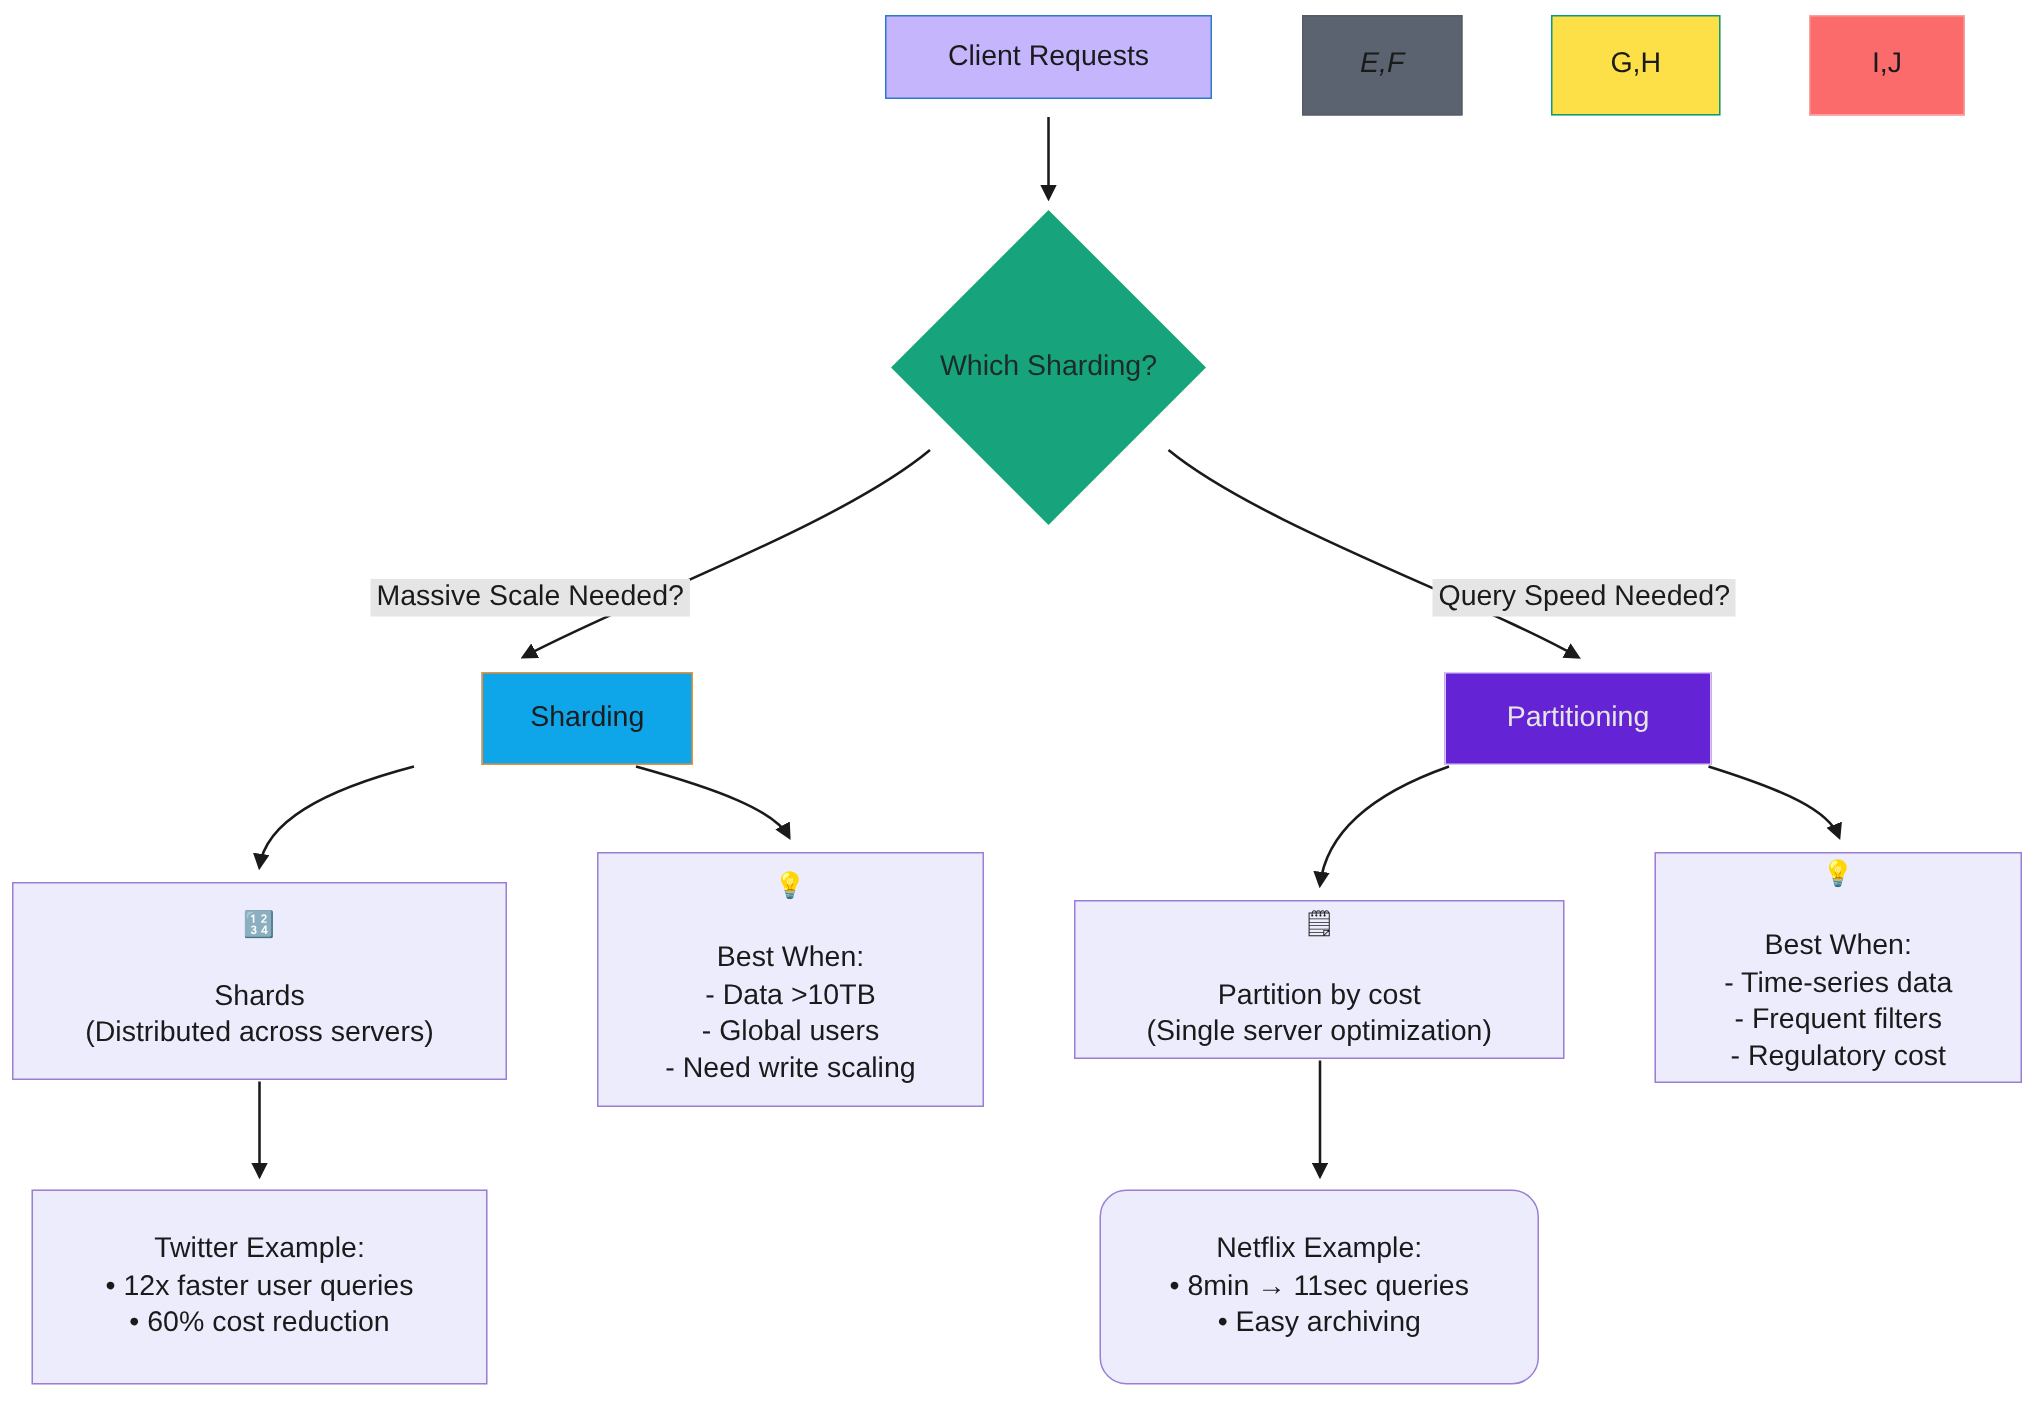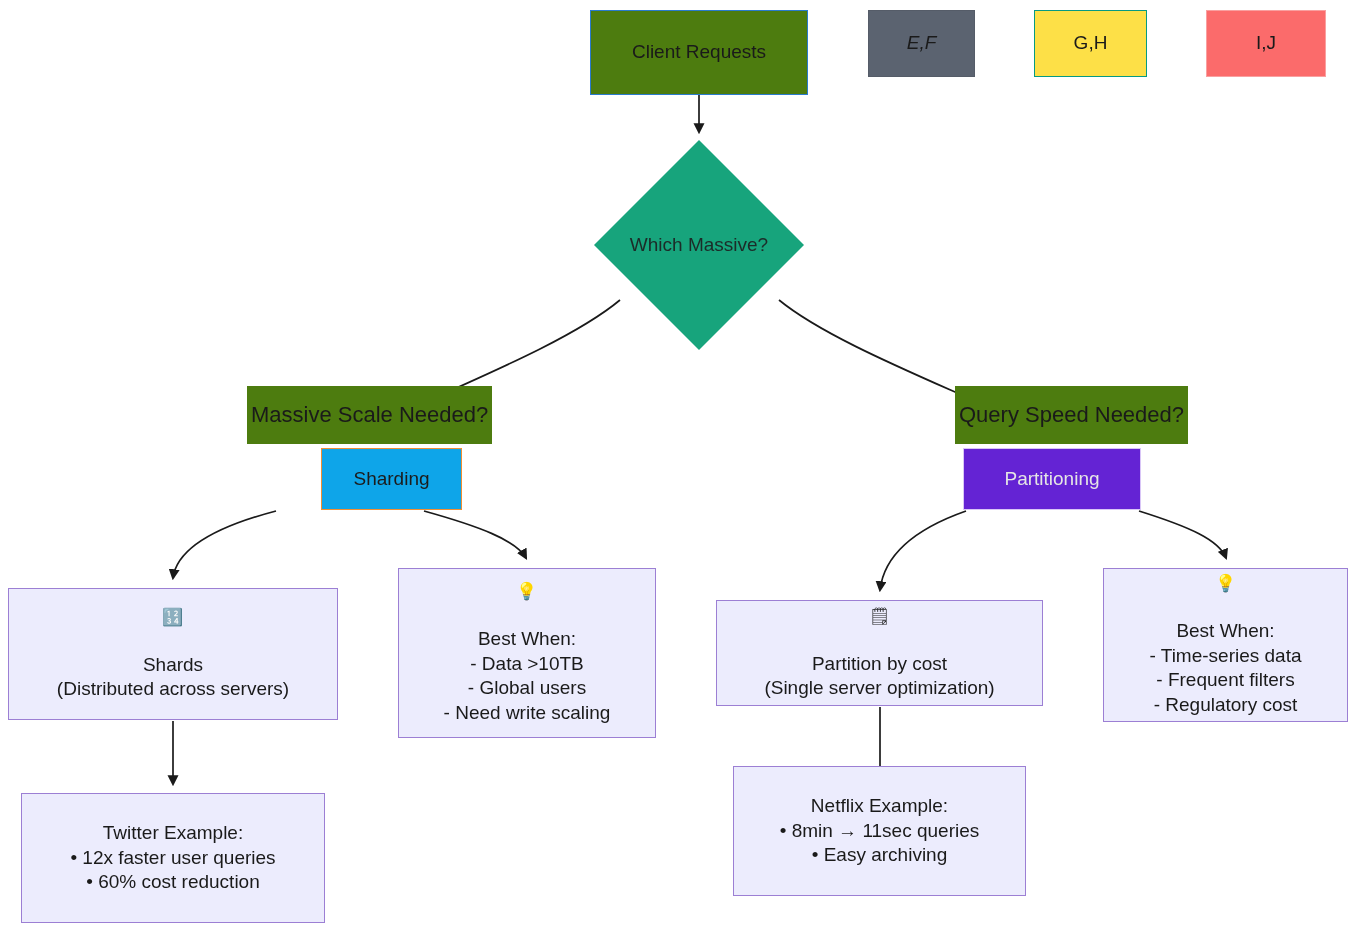--- a/index.html
+++ b/index.html
@@ -33,43 +33,43 @@
     position: absolute;
     box-sizing: border-box;
     display: flex;
     align-items: center;
     justify-content: center;
     text-align: center;
     line-height: 1.30;
   }
   
   .n-client {
-    left: 590px; top: 10px; width: 218px; height: 85px;
-    background: #4d7c0f;
+    left: 590px; top: 10px; width: 218px; height: 56px;
+    background: #c4b5fd;
     border: 1.6px solid #2a7bcd;
     font-size: 19px;
     color: #1a1a1a;
   }
   .n-legend-ef {
     left: 868px; top: 10px; width: 107px; height: 67px;
     background: #5b6370;
     border: 1.6px solid #555c68;
     font-size: 19px;
     color: #1a1a1a;
     font-style: italic;
   }
   .n-legend-gh {
     left: 1034px; top: 10px; width: 113px; height: 67px;
     background: #fde047;
     border: 1.6px solid #079a82;
     font-size: 19px;
     color: #1a1a1a;
   }
   .n-legend-ij {
-    left: 1206px; top: 10px; width: 120px; height: 67px;
+    left: 1206px; top: 10px; width: 104px; height: 67px;
     background: #fb6b6b;
     border: 1.6px solid #f9a0a0;
     font-size: 19px;
     color: #1a1a1a;
   }
   
   .n-diamond {
     left: 594px; top: 140px; width: 210px; height: 210px;
     font-size: 19px;
     color: #1c2b28;
@@ -109,35 +109,35 @@
     border: 1.7px solid #9c7fd4;
     font-size: 19px;
     color: #1a1a1a;
     padding: 6px 10px;
   }
   .n-hash        { left: 8px;    top: 588px; width: 330px; height: 132px; }
   .n-bestleft    { left: 398px;  top: 568px; width: 258px; height: 170px; }
   .n-partdate    { left: 716px;  top: 600px; width: 327px; height: 106px; }
   .n-bestright   { left: 1103px; top: 568px; width: 245px; height: 154px; }
   .n-twitter     { left: 21px;   top: 793px; width: 304px; height: 130px; }
-  .n-netflix     { left: 733px;  top: 766px; width: 293px; height: 130px; }
+  .n-netflix     { left: 733px;  top: 793px; width: 293px; height: 130px; border-radius: 18px; }
 
   .lines { display: block; }
   .lines span { display: block; white-space: pre; }
   .emoji {
     font-family: "DejaVu Sans", sans-serif;
     font-size: 17px;
   }
   
   .edge-label {
     position: absolute;
-    background: #4d7c0f;
-    font-size: 22px;
-    color: #1a1a1a;
-    padding: 16px 4px;
+    background: #e5e5e5;
+    font-size: 19px;
+    color: #1a1a1a;
+    padding: 1px 4px;
     white-space: nowrap;
     line-height: 1.2;
   }
   .el-left  { left: 247px;  top: 386px; }
   .el-right { left: 955px;  top: 386px; }
 </style>
 </head>
 <body>
 
 <div id="canvas">
@@ -179,21 +179,21 @@
   </div>
   <div class="node n-legend-gh">
     <span>G,H</span>
   </div>
   <div class="node n-legend-ij">
     <span>I,J</span>
   </div>
 
   <div class="node n-diamond">
     <div class="dia-shape"></div>
-    <span class="dia-label">Which Massive?</span>
+    <span class="dia-label">Which Sharding?</span>
   </div>
 
   <div class="edge-label el-left">Massive Scale Needed?</div>
   <div class="edge-label el-right">Query Speed Needed?</div>
 
   <div class="node n-sharding">
     <span>Sharding</span>
   </div>
   <div class="node n-partitioning">
     <span>Partitioning</span>

